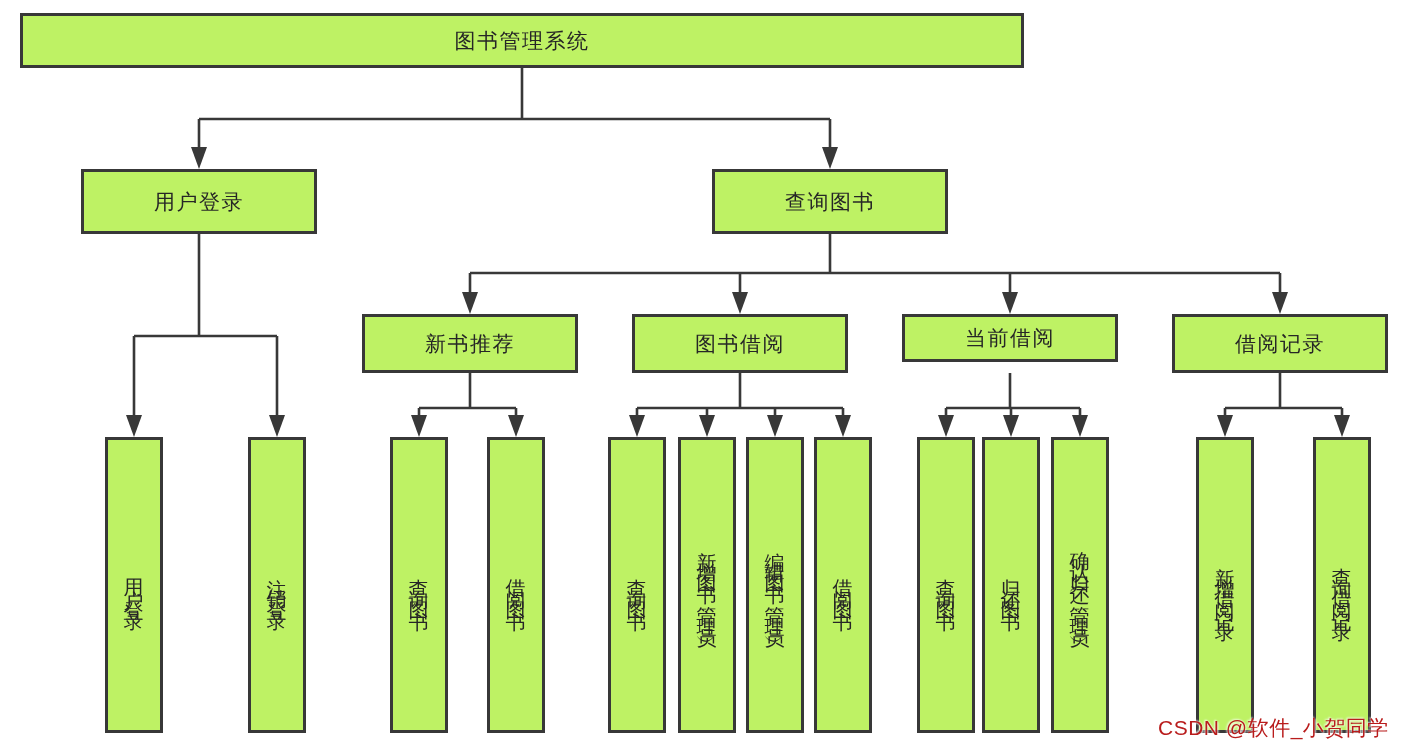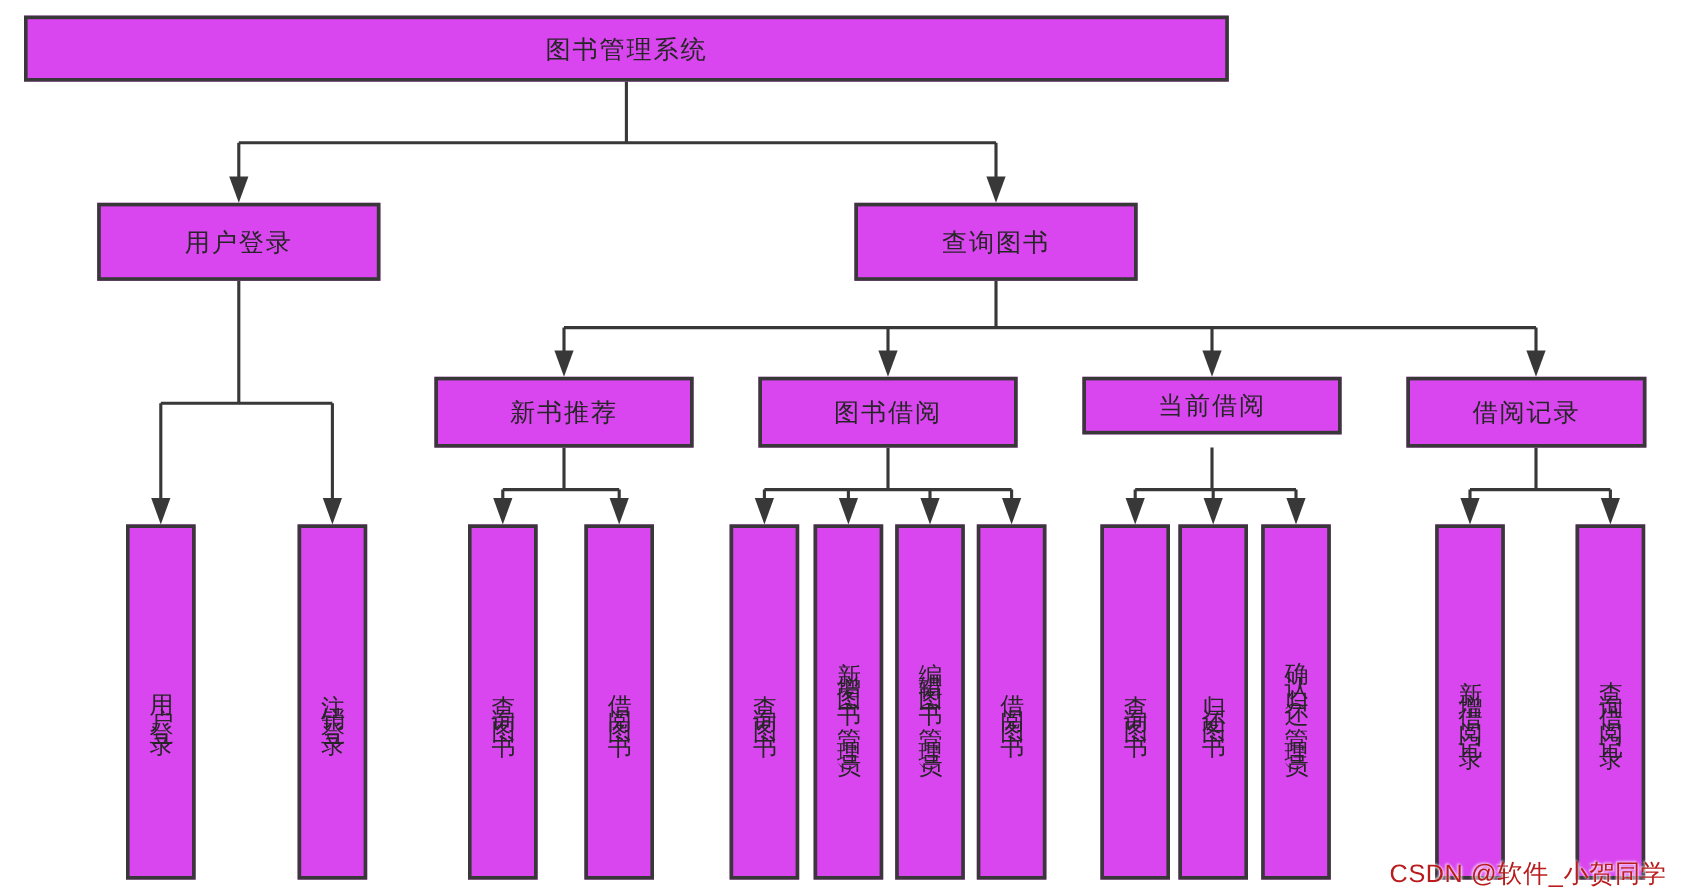--- a/index.html
+++ b/index.html
@@ -7,21 +7,21 @@
     position:relative;
     width:1405px;height:747px;
     background:#ffffff;
     font-family:"Liberation Sans",sans-serif;
     overflow:hidden;
   }
   .connectors{position:absolute;left:0;top:0;pointer-events:none;}
   .box{
     position:absolute;
     box-sizing:border-box;
-    background:#d946ef;
+    background:#bef264;
     border:3px solid #383838;
     color:#262626;
     display:flex;
     align-items:center;
     justify-content:center;
     text-align:center;
   }
   .hbox{font-size:21px;letter-spacing:1.5px;}
   .vbox{
     font-size:20px;
@@ -98,21 +98,21 @@
   </svg>
 
   <div class="box hbox" style="left:20px;top:13px;width:1004px;height:55px;">图书管理系统</div>
 
   <div class="box hbox" style="left:81px;top:169px;width:236px;height:65px;">用户登录</div>
   <div class="box hbox" style="left:712px;top:169px;width:236px;height:65px;">查询图书</div>
 
   <div class="box hbox" style="left:362px;top:314px;width:216px;height:59px;">新书推荐</div>
   <div class="box hbox" style="left:632px;top:314px;width:216px;height:59px;">图书借阅</div>
   <div class="box hbox" style="left:902px;top:314px;width:216px;height:48px;">当前借阅</div>
-  <div class="box hbox" style="left:1172px;top:314px;width:200px;height:59px;">借阅记录</div>
+  <div class="box hbox" style="left:1172px;top:314px;width:216px;height:59px;">借阅记录</div>
 
   <div class="box vbox" style="left:105px;top:437px;width:58px;height:296px;">用户登录</div>
   <div class="box vbox" style="left:248px;top:437px;width:58px;height:296px;">注销登录</div>
 
   <div class="box vbox" style="left:390px;top:437px;width:58px;height:296px;">查询图书</div>
   <div class="box vbox" style="left:487px;top:437px;width:58px;height:296px;">借阅图书</div>
 
   <div class="box vbox" style="left:608px;top:437px;width:58px;height:296px;">查询图书</div>
   <div class="box vbox" style="left:678px;top:437px;width:58px;height:296px;">新增图书（管理员）</div>
   <div class="box vbox" style="left:746px;top:437px;width:58px;height:296px;">编辑图书（管理员）</div>

